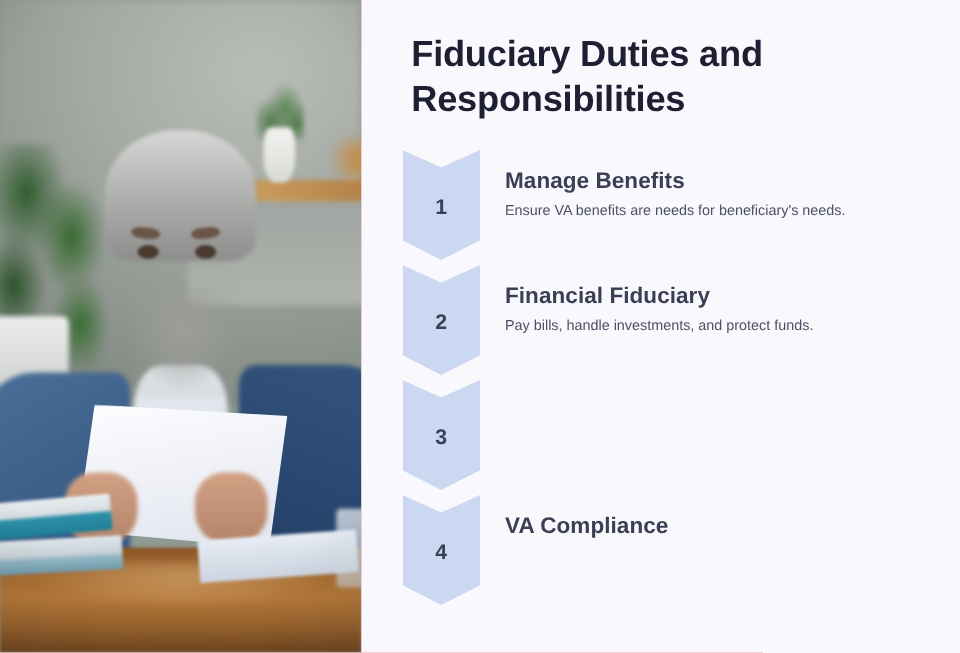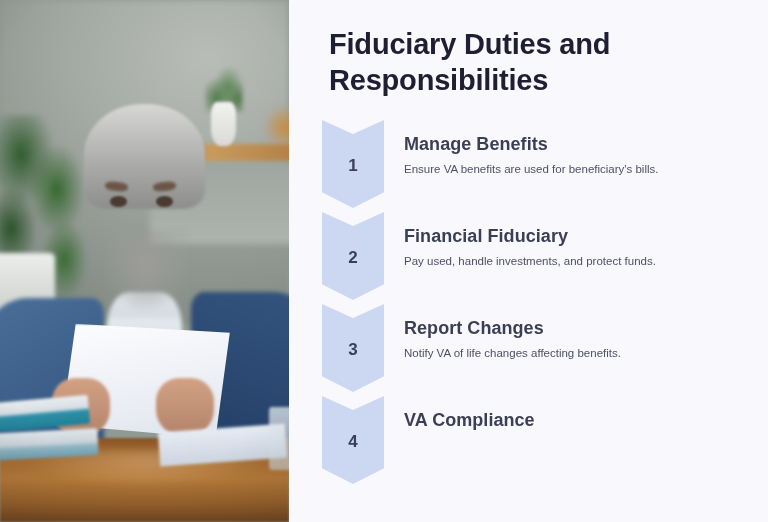--- a/index.html
+++ b/index.html
@@ -403,42 +403,38 @@
     <h1 class="title">Fiduciary Duties and Responsibilities</h1>
 
     <div class="steps">
 
       <div class="step">
         <div class="chev">
           <span class="chev-num">1</span>
         </div>
         <div class="step-text">
           <p class="step-title">Manage Benefits</p>
-          <p class="step-desc">Ensure VA benefits are used for beneficiary's bills.</p>
+          <p class="step-desc">Ensure VA benefits are needs for beneficiary's needs.</p>
         </div>
       </div>
 
       <div class="step">
         <div class="chev">
           <span class="chev-num">2</span>
         </div>
         <div class="step-text">
           <p class="step-title">Financial Fiduciary</p>
-          <p class="step-desc">Pay used, handle investments, and protect funds.</p>
+          <p class="step-desc">Pay bills, handle investments, and protect funds.</p>
         </div>
       </div>
 
       <div class="step">
         <div class="chev">
           <span class="chev-num">3</span>
         </div>
-        <div class="step-text">
-          <p class="step-title">Report Changes</p>
-          <p class="step-desc">Notify VA of life changes affecting benefits.</p>
-        </div>
       </div>
 
       <div class="step">
         <div class="chev">
           <span class="chev-num">4</span>
         </div>
         <div class="step-text">
           <p class="step-title">VA Compliance</p>
         </div>
       </div>

